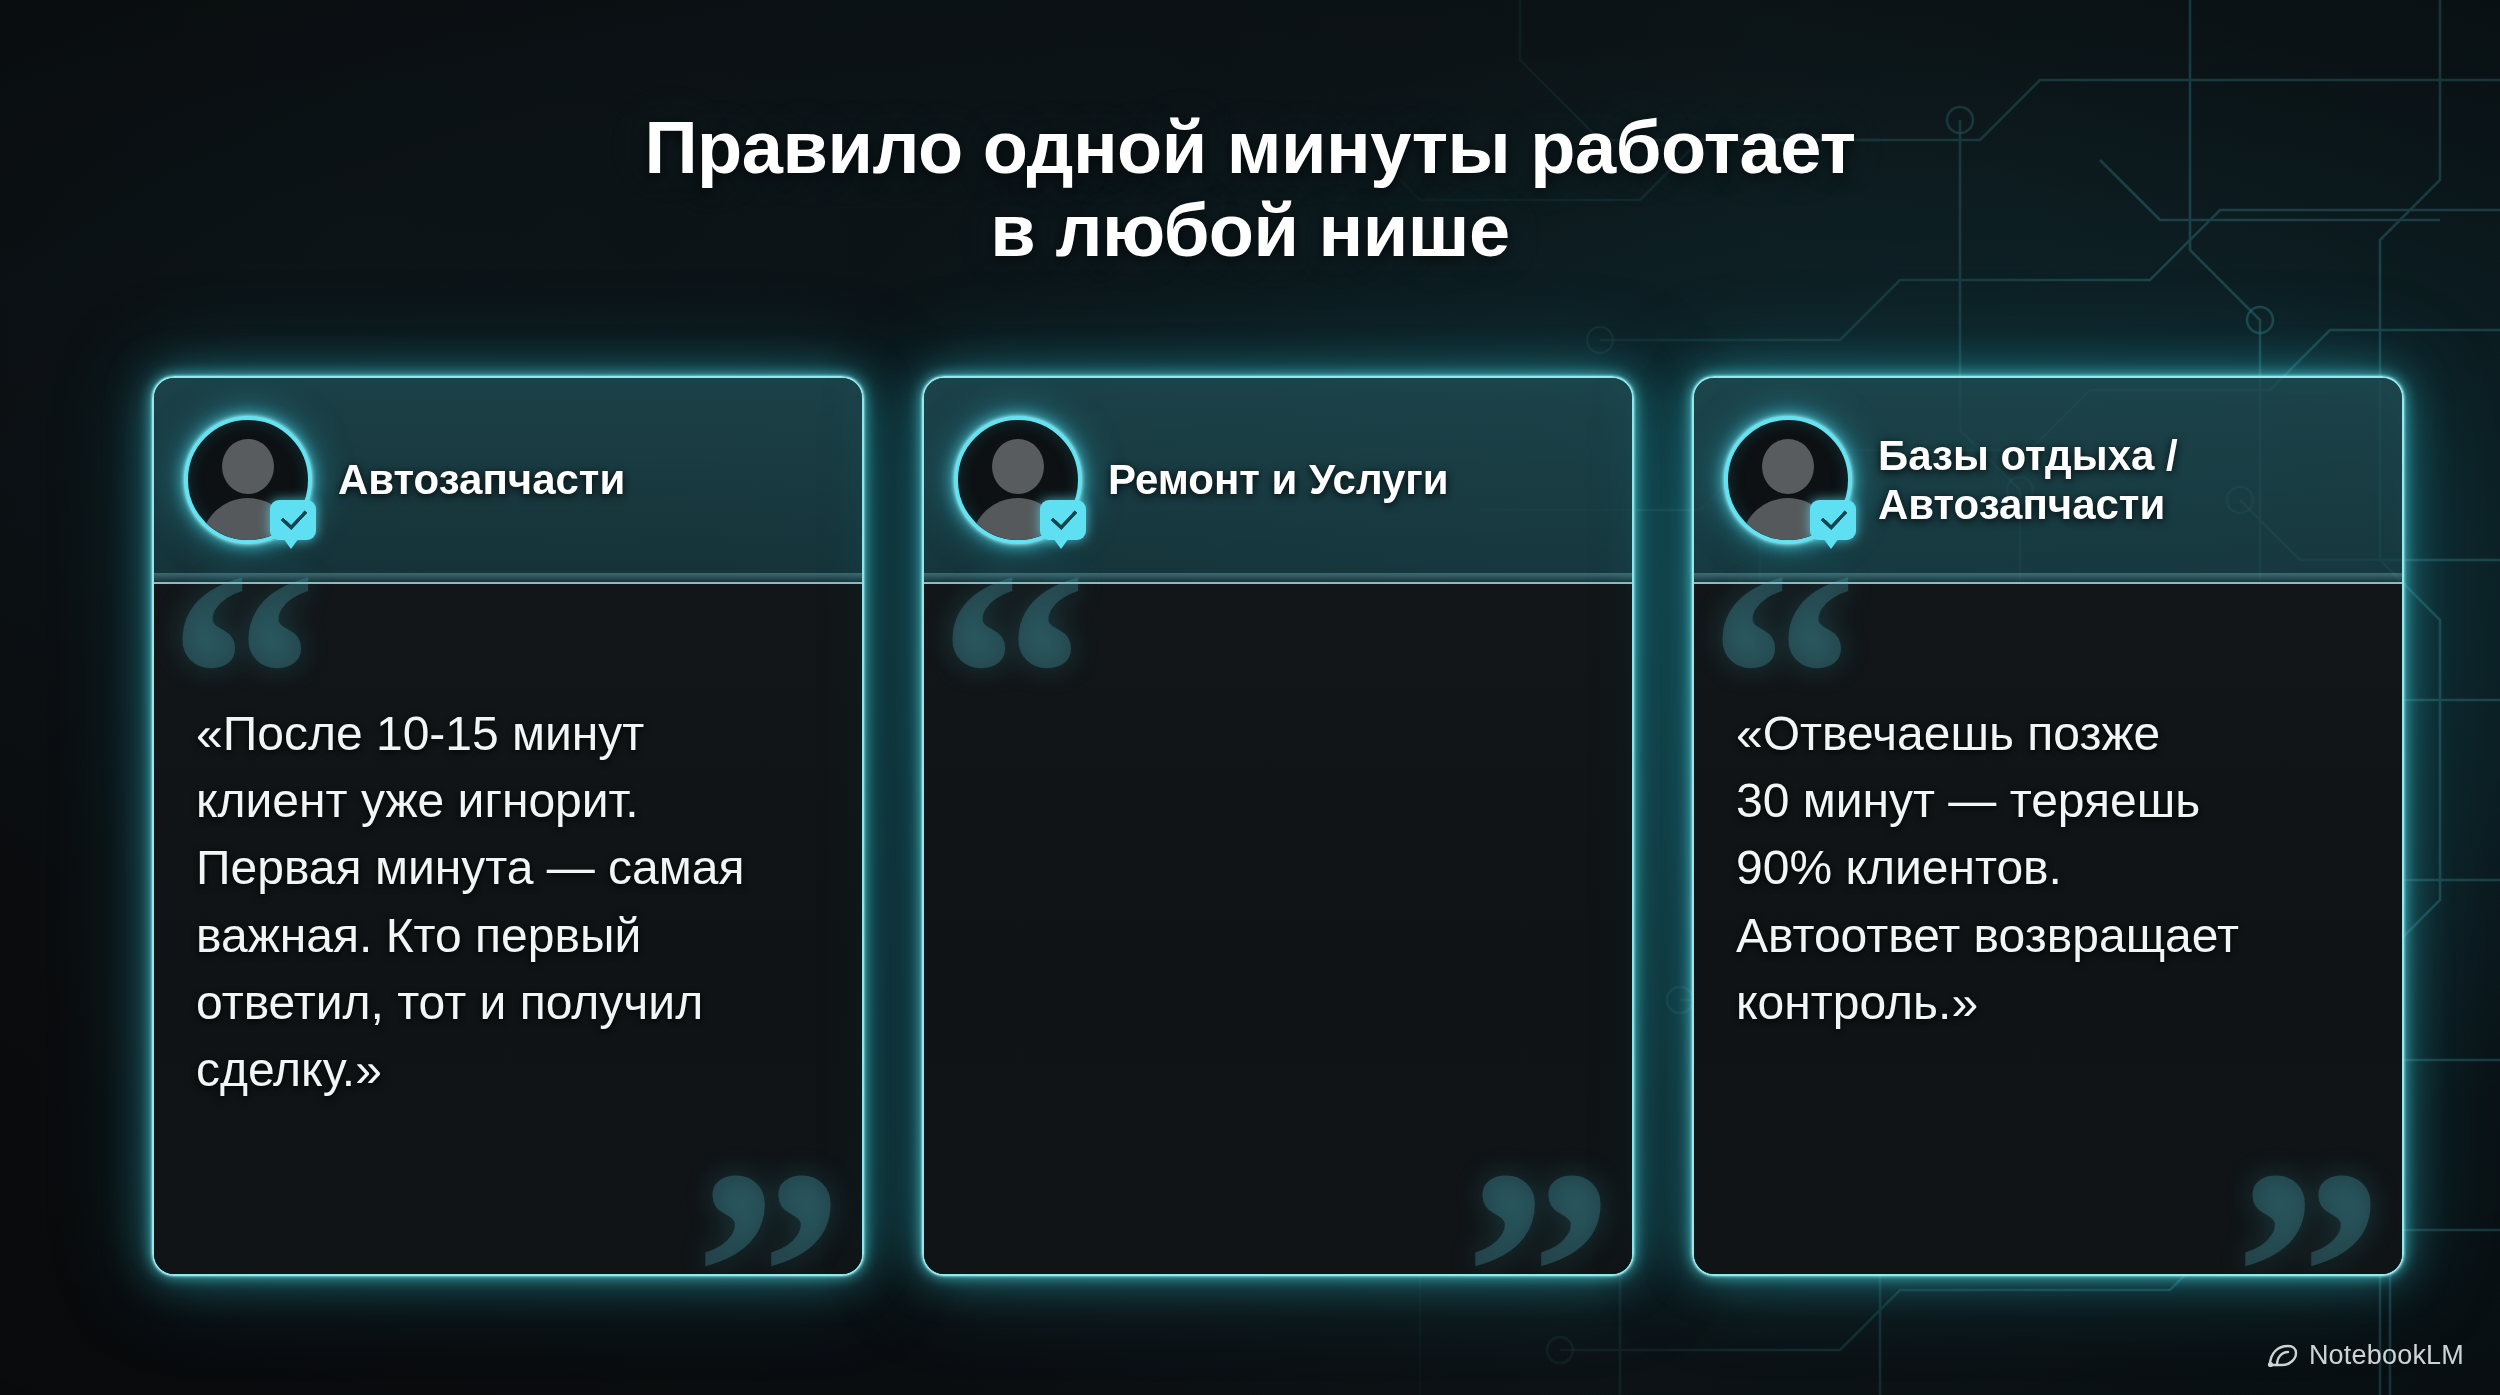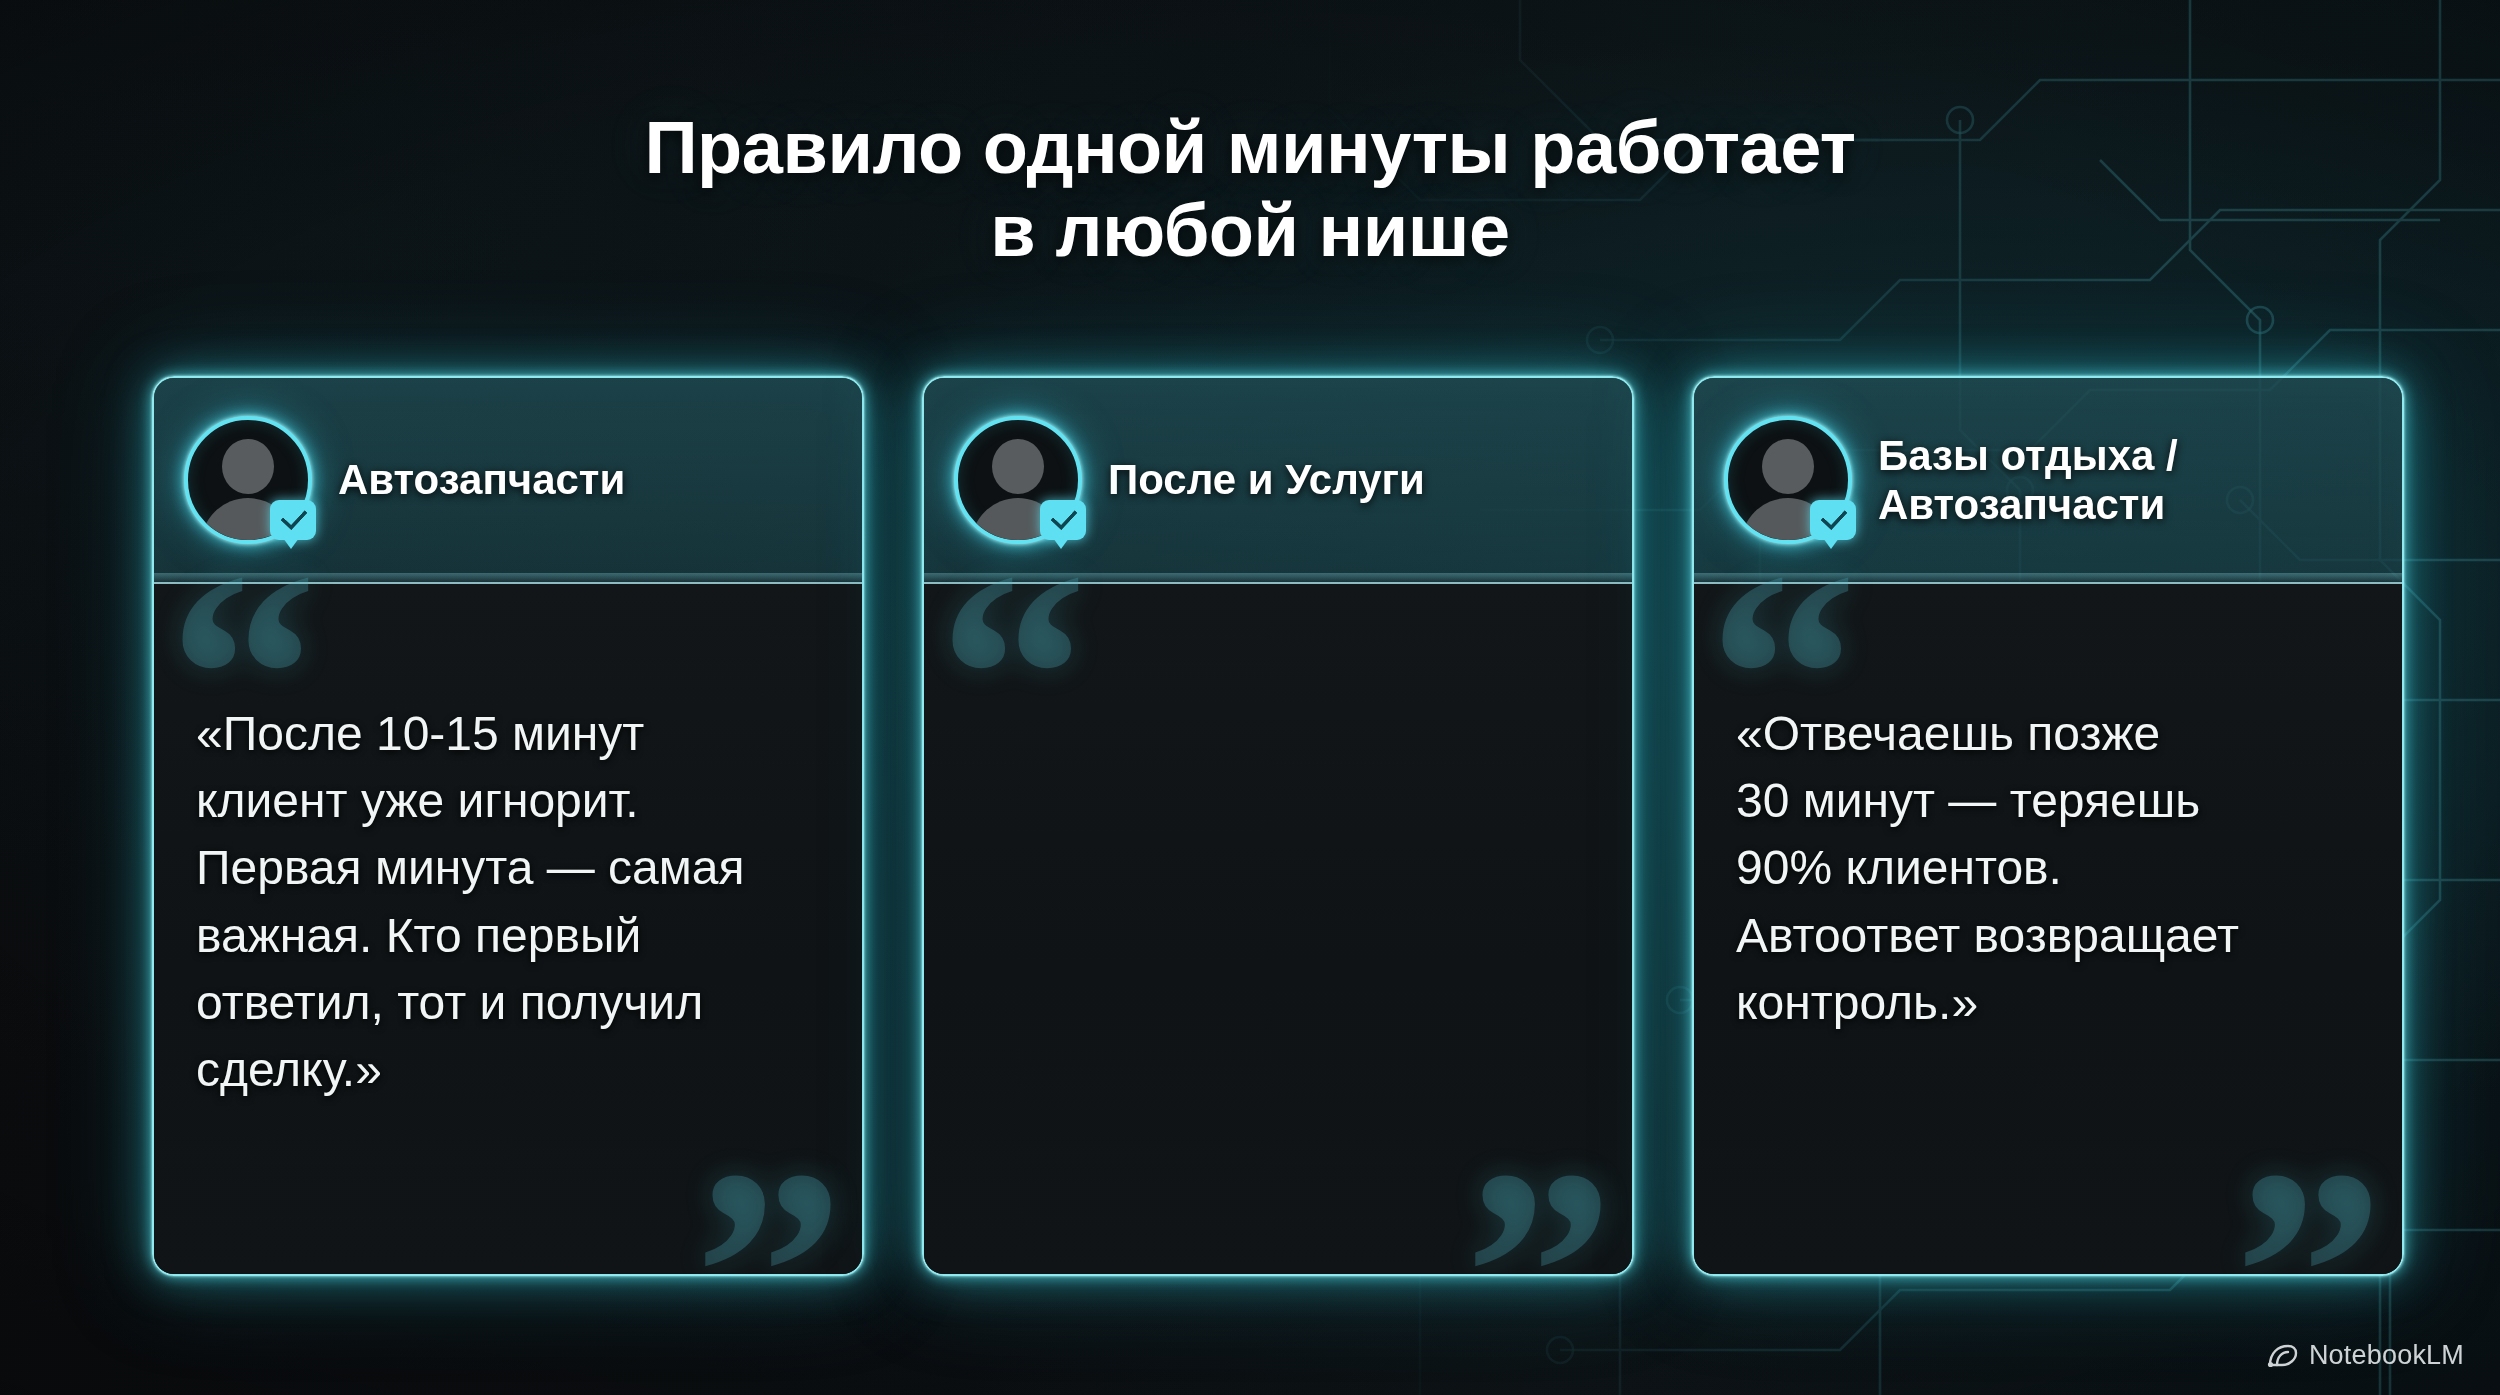--- a/index.html
+++ b/index.html
@@ -326,21 +326,21 @@
       <div class="card-head">
         <div class="avatar">
           <div class="ring">
             <div class="head"></div>
             <div class="body"></div>
           </div>
           <div class="badge">
             <span class="tick"></span>
           </div>
         </div>
-        <div class="card-title">После и Услуги</div>
+        <div class="card-title">Ремонт и Услуги</div>
       </div>
       <div class="card-body">
         <span class="q-open">“</span>
         <span class="q-close">”</span>
       </div>
     </div>
 
     <div class="card">
       <div class="card-head">
         <div class="avatar">

